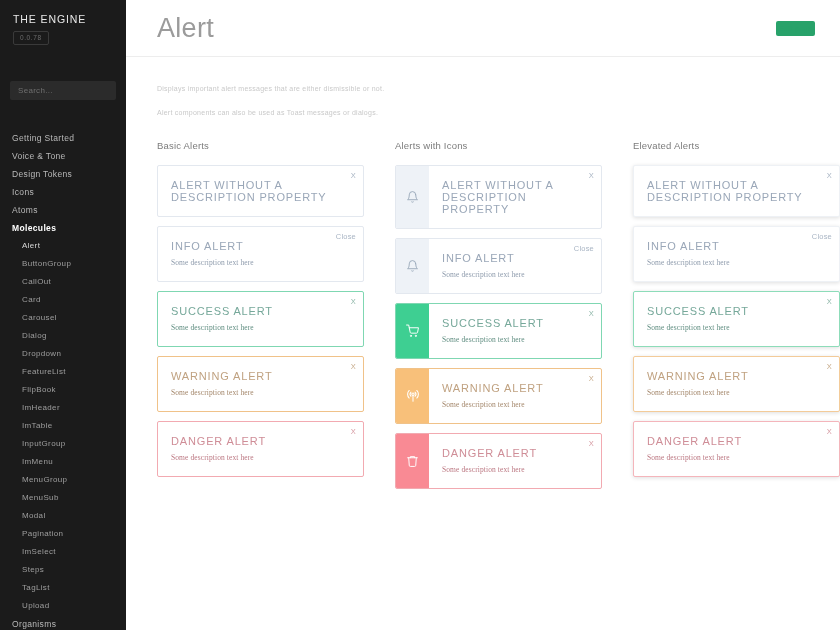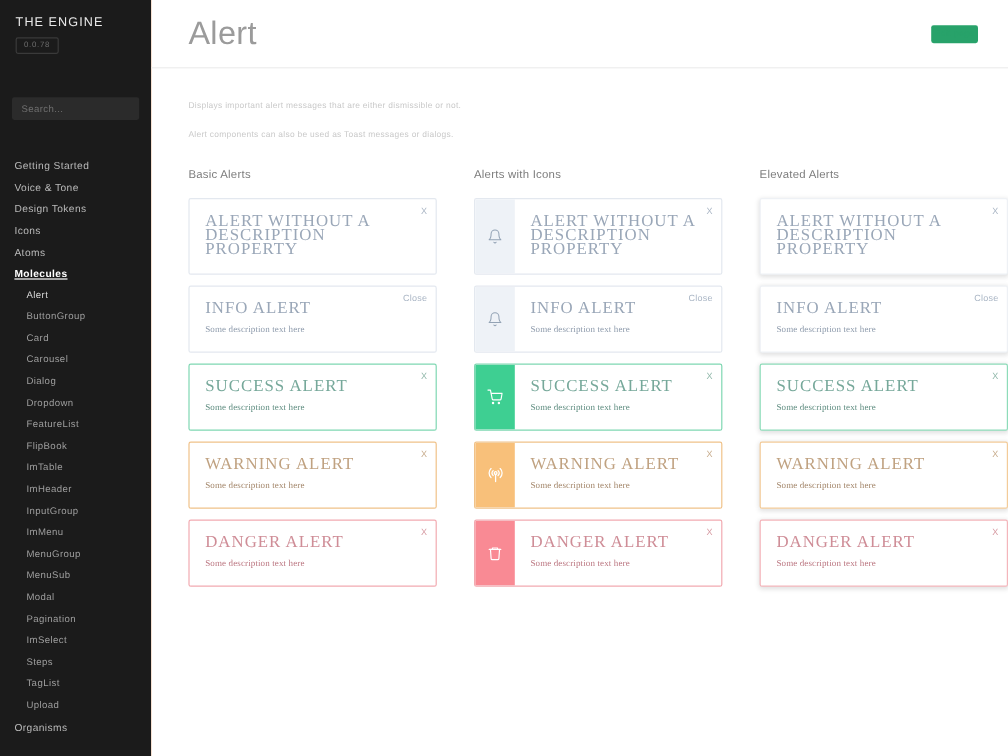--- a/index.html
+++ b/index.html
@@ -93,21 +93,20 @@
     cursor: pointer;
   }
   .nav-item.lvl2 {
     padding-left: 22px;
     color: #9e9e9e;
     font-size: 8px;
   }
   .nav-item.active {
     color: #ffffff;
     font-weight: bold;
-    text-decoration: underline;
   }
   .nav-item.sub-active {
     color: #d8d8d8;
   }
 
   
   .main {
     flex: 1 1 auto;
     height: 630px;
     position: relative;
@@ -228,26 +227,25 @@
   .alert.sev-warning > .alert-icon { background: #f8c07a; }
   .alert.sev-danger  > .alert-icon { background: #f98a94; }
 
   .alert-body {
     flex: 1 1 auto;
     padding: 13px 14px 13px 13px;
     position: relative;
   }
 
   .alert-title {
-    font-size: 14px;
+    font-size: 11px;
     letter-spacing: 0.85px;
     line-height: 12px;
     color: #9aa7b8;
     text-transform: uppercase;
-    font-family: Liberation Serif, serif;
   }
   .alert-desc {
     font-size: 7.5px;
     letter-spacing: 0.1px;
     line-height: 11px;
     color: #8e9bac;
     margin-top: 5px;
     font-family: Liberation Serif, serif;
   }
 
@@ -295,28 +293,29 @@
 
     <nav class="nav" id="nav-list">
         <a class="nav-item">Getting Started</a>
         <a class="nav-item">Voice &amp; Tone</a>
         <a class="nav-item">Design Tokens</a>
         <a class="nav-item">Icons</a>
         <a class="nav-item">Atoms</a>
         <a class="nav-item active">Molecules</a>
         <a class="nav-item lvl2 sub-active">Alert</a>
         <a class="nav-item lvl2">ButtonGroup</a>
+        <a class="nav-item lvl2">CallOut</a>
         <a class="nav-item lvl2">Card</a>
         <a class="nav-item lvl2">Carousel</a>
         <a class="nav-item lvl2">Dialog</a>
         <a class="nav-item lvl2">Dropdown</a>
         <a class="nav-item lvl2">FeatureList</a>
         <a class="nav-item lvl2">FlipBook</a>
+        <a class="nav-item lvl2">ImHeader</a>
         <a class="nav-item lvl2">ImTable</a>
-        <a class="nav-item lvl2">ImHeader</a>
         <a class="nav-item lvl2">InputGroup</a>
         <a class="nav-item lvl2">ImMenu</a>
         <a class="nav-item lvl2">MenuGroup</a>
         <a class="nav-item lvl2">MenuSub</a>
         <a class="nav-item lvl2">Modal</a>
         <a class="nav-item lvl2">Pagination</a>
         <a class="nav-item lvl2">ImSelect</a>
         <a class="nav-item lvl2">Steps</a>
         <a class="nav-item lvl2">TagList</a>
         <a class="nav-item lvl2">Upload</a>

